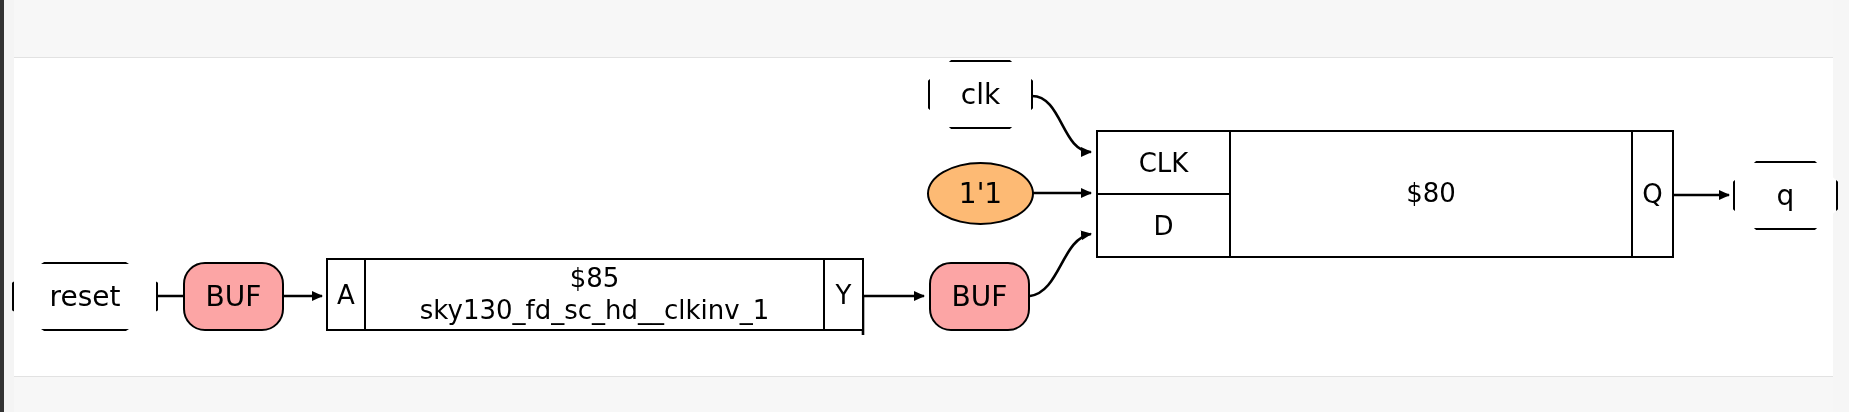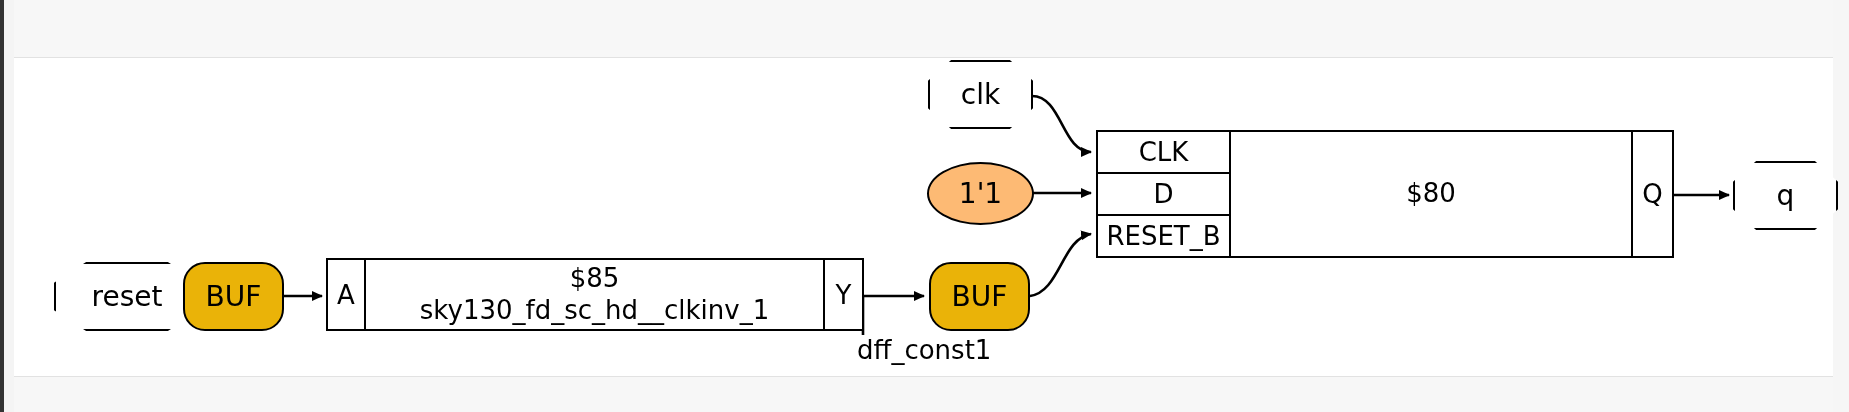--- a/index.html
+++ b/index.html
@@ -82,21 +82,21 @@
   .octagon-inner {
     position: absolute;
     inset: 0;
     display: flex;
     align-items: center;
     justify-content: center;
   }
   .rrect {
     border: 2px solid #000000;
     border-radius: 22px;
-    background: #eab308;
+    background: #fca5a5;
   }
   .ellipse {
     border: 2px solid #000000;
     border-radius: 50%;
     background: #fdba74;
   }
   .cell {
     border: 2px solid #000000;
     background: #ffffff;
     display: flex;
@@ -169,60 +169,58 @@
 
     <path d="M1032,96 C1062,96 1062,152 1091,152" stroke="#000000" stroke-width="2.6" fill="none" marker-end="url(#arrow)"></path>
 
     <path d="M1032,193 L1091,193" stroke="#000000" stroke-width="2.6" fill="none" marker-end="url(#arrow)"></path>
 
     <path d="M1030,296 C1060,292 1062,238 1091,234" stroke="#000000" stroke-width="2.6" fill="none" marker-end="url(#arrow)"></path>
 
     <path d="M1674,195 L1729,195" stroke="#000000" stroke-width="2.6" fill="none" marker-end="url(#arrow)"></path>
   </svg>
 
-  <div class="node octagon t28" style="left:12px; top:262px; width:146px; height:69px;margin-left:42px;">
+  <div class="node octagon t28" style="left:12px; top:262px; width:146px; height:69px;">
     <span class="octagon-inner">reset</span>
   </div>
 
   <div class="node rrect t28" style="left:183px; top:262px; width:101px; height:69px;">
     <span>BUF</span>
   </div>
 
   <div class="node cell" style="left:326px; top:258px; width:538px; height:73px;">
     <div class="port-col left" style="width:38px;">
       <div class="port-cell t26">A</div>
     </div>
     <div class="cell-body">
       <span class="t26">$85</span>
       <span class="t26">sky130_fd_sc_hd__clkinv_1</span>
     </div>
     <div class="port-col right" style="width:39px;">
       <div class="port-cell t26">Y</div>
     </div>
   </div>
 
-  <div class="free-label t26" style="left:857px; top:335px;">dff_const1</div>
 
   <div class="node octagon t28" style="left:928px; top:60px; width:105px; height:69px;">
     <span class="octagon-inner">clk</span>
   </div>
 
   <div class="node ellipse t28" style="left:927px; top:162px; width:107px; height:63px;">
     <span>1'1</span>
   </div>
 
   <div class="node rrect t28" style="left:929px; top:262px; width:101px; height:69px;">
     <span>BUF</span>
   </div>
 
   <div class="node cell" style="left:1096px; top:130px; width:578px; height:128px;">
     <div class="port-col left" style="width:133px;">
       <div class="port-cell t26">CLK</div>
       <div class="port-cell t26">D</div>
-      <div class="port-cell t26">RESET_B</div>
     </div>
     <div class="cell-body">
       <span class="t26">$80</span>
     </div>
     <div class="port-col right" style="width:41px;">
       <div class="port-cell t26">Q</div>
     </div>
   </div>
 
   <div class="node octagon t28" style="left:1733px; top:161px; width:105px; height:69px;">

